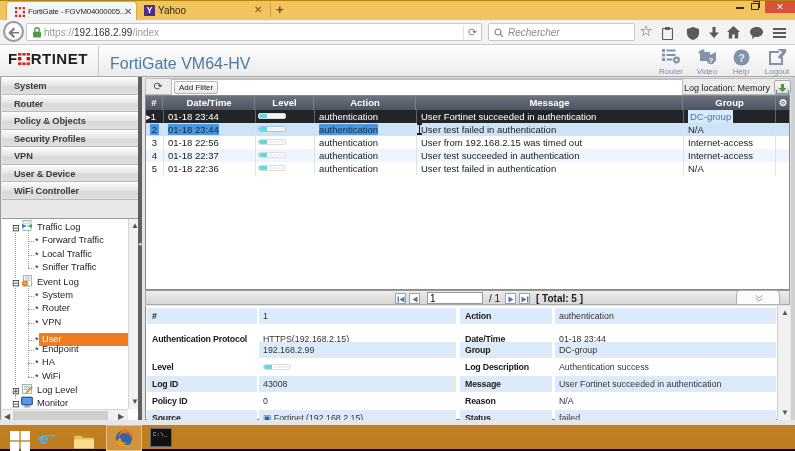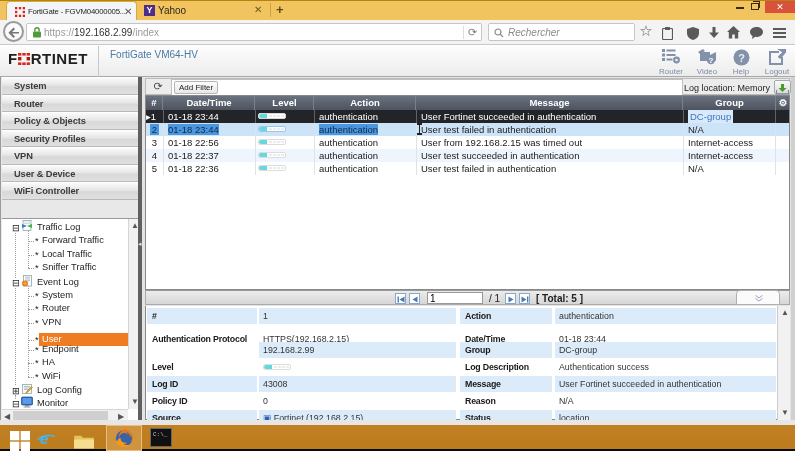--- a/index.html
+++ b/index.html
@@ -34,21 +34,21 @@
 #urlsep { left:436px; top:2px; width:1px; height:13px; background:#ddd; }
 #reload { left:441px; top:2px; font-size:11px; color:#777; }
 #searchfield { left:488px; top:3px; width:147px; height:18px; background:#fff; border:1px solid #c6c6c6; border-radius:2px; }
 #searchtext { left:19px; top:3px; font-size:10px; font-style:italic; color:#8a8a8a; }
 .navicon { top:3px; width:16px; height:16px; color:#5a5a5a; font-size:15px; text-align:center; line-height:16px; }
 
 
 #appheader { left:0; top:46px; width:795px; height:31px; background:linear-gradient(#fdfdfd,#ececec); border-bottom:1px solid #a8a8a8; }
 #logo { left:8px; top:4px; font-size:15px; font-weight:bold; letter-spacing:0.5px; color:#1f1f1f; }
 #logodiv { left:98px; top:0px; width:1px; height:31px; background:#c8c8c8; }
-#appname { left:110px; top:3px; font-size:10px; color:#4a7aa3; }
+#appname { left:110px; top:9px; font-size:16px; color:#4a7aa3; }
 .hicon { top:3px; width:40px; text-align:center; color:#8190a9; }
 .hicon .lbl { font-size:8px; margin-top:1px; color:#7d8ca6; }
 
 
 #sidebar { left:0; top:77px; width:138px; height:343px; background:#e8e8e8; border-left:1px solid #9a9a9a; }
 .acc { position:absolute; left:1px; width:136px; height:17.5px; background:linear-gradient(#fafafa 0%,#e6e6e6 45%,#d8d8d8 55%,#e0e0e0 100%); border-bottom:1px solid #b9b9b9; border-top:1px solid #fff; font-size:9.3px; letter-spacing:-0.1px; font-weight:bold; color:#3b3b3b; line-height:16.5px; padding-left:12px; }
 .acc.sel { background:linear-gradient(#e06010 0%,#cc4a03 50%,#b63d00 100%); color:#fff; border-top:1px solid #e87f3a; border-bottom:1px solid #8a2d00; }
 #tree { left:1px; top:141px; width:137px; height:202px; background:#fff; border-top:1px solid #999; }
 .titem { position:absolute; font-size:9.3px; color:#1c1c1c; white-space:nowrap; }
 #tvscroll { left:126px; top:0px; width:11px; height:190px; background:#f1f1f1; border-left:1px solid #d5d5d5; }
@@ -304,21 +304,21 @@
         <div class="titem" style="left:40px;top:98px">VPN</div>
       <div class="titem" style="left:33px;top:116px">*</div>
         <div class="titem" style="left:40px;top:115px;color:#fff">User</div>
       <div class="titem" style="left:33px;top:126px">*</div>
         <div class="titem" style="left:40px;top:125px">Endpoint</div>
       <div class="titem" style="left:33px;top:139px">*</div>
         <div class="titem" style="left:40px;top:138px">HA</div>
       <div class="titem" style="left:33px;top:153px">*</div>
         <div class="titem" style="left:40px;top:152px">WiFi</div>
       <div class="titem" style="left:10px;top:166px"><span class="pm">⊞</span></div>
-      <div class="titem" style="left:35px;top:166px">Log Config</div>
+      <div class="titem" style="left:35px;top:166px">Log Level</div>
       <div class="titem" style="left:10px;top:179px"><span class="pm">⊟</span></div>
       <div class="titem" style="left:35px;top:179px">Monitor</div>
       <div class="abs" id="tvscroll">
           <div class="sarrow" style="left:2px;top:2px">▲</div>
           <div class="sarrow" style="left:2px;top:178px">▼</div>
         </div>
       <div class="abs" id="thscroll">
           <div class="sarrow" style="left:2px;top:2px">◀</div>
           <div class="sarrow" style="left:116px;top:2px">▶</div>
           <div style="position:absolute;left:11px;top:1px;width:95px;height:9px;background:#cfcfcf"></div>
@@ -501,21 +501,21 @@
       <div class="drow" style="top:86px">
         <div class="dc dlbl" style="left:1px;width:110px">Policy ID</div>
         <div class="dc dval" style="left:113px;width:197px">0</div>
         <div class="dc dlbl" style="left:314px;width:92px">Reason</div>
         <div class="dc dval" style="left:409px;width:221px">N/A</div>
       </div>
       <div class="drow blue" style="top:103px">
         <div class="dc dlbl" style="left:1px;width:110px">Source</div>
         <div class="dc dval" style="left:113px;width:197px"><span style="color:#2a62b0">▣</span> Fortinet (192.168.2.15)</div>
         <div class="dc dlbl" style="left:314px;width:92px">Status</div>
-        <div class="dc dval" style="left:409px;width:221px">location</div>
+        <div class="dc dval" style="left:409px;width:221px">failed</div>
       </div>
       <div class="abs" id="dvscroll">
           <div class="sarrow" style="left:3px;top:2px">▲</div>
           <div class="sarrow" style="left:3px;top:102px">▼</div>
         </div>
     </div>
   </div>
   <div class="abs" id="rightstrip"></div>
   <div class="abs" id="bottomstrip"></div>
 

